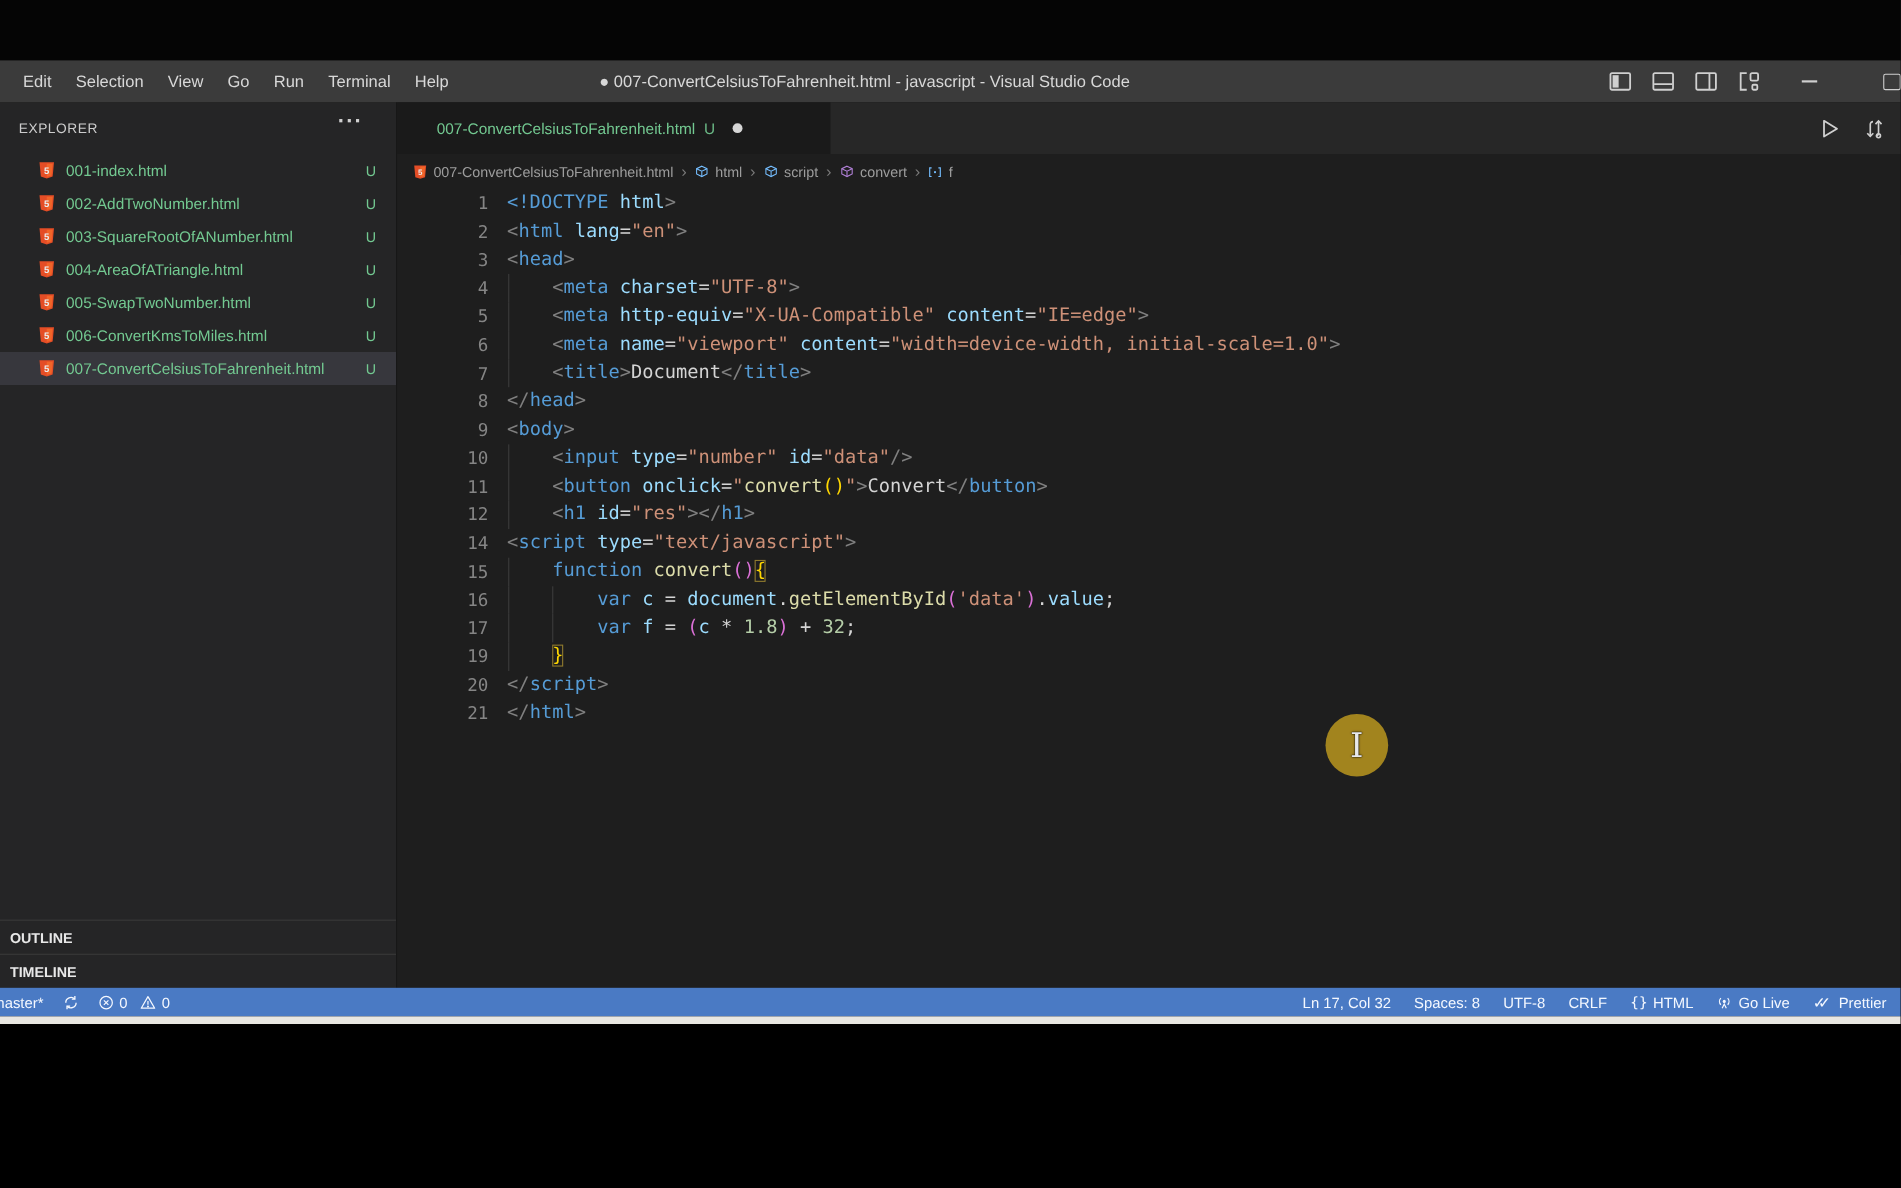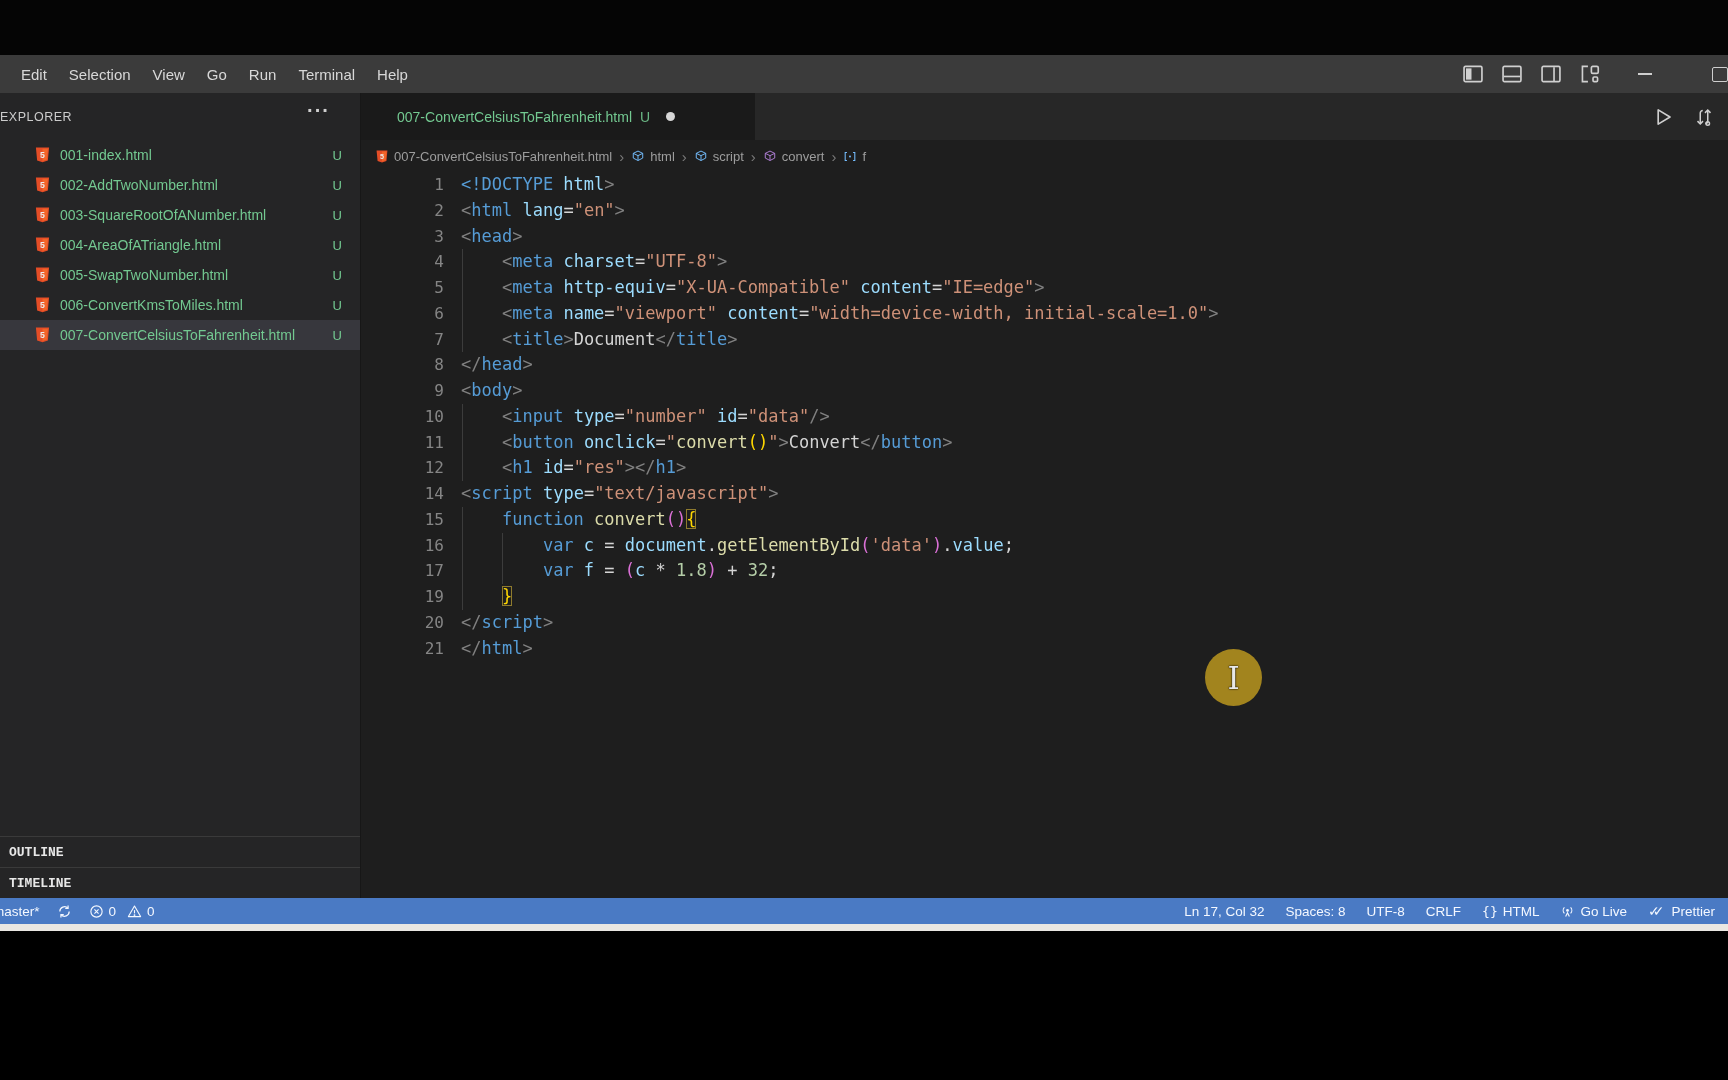--- a/index.html
+++ b/index.html
@@ -12,31 +12,31 @@
             display:flex;align-items:center;color:#d4d4d4;}
   .menus{display:flex;margin-left:10px;}
   .menu-item{padding:0 11px;font-size:15px;color:#d8d8d8;cursor:default;}
   .win-title{position:absolute;left:786px;transform:translateX(-50%);font-size:15px;color:#d8d8d8;white-space:nowrap;}
   .tb-icons{position:absolute;left:1462px;top:0;height:38px;display:flex;align-items:center;gap:17px;}
   .tb-icons .icon{display:flex;align-items:center;}
   .min-dash{position:absolute;left:1638px;top:18px;width:14px;height:2px;background:#cfcfcf;}
   .restore-box{position:absolute;left:1712px;top:12px;width:14px;height:13px;border:1.4px solid #cfcfcf;border-radius:2px;}
   
   .sidebar{position:absolute;top:93px;left:0;width:360px;bottom:33px;background:#252526;border-right:1px solid #171717;}
-  .explorer-header{height:47px;display:flex;align-items:center;font-size:12.5px;
+  .explorer-header{height:47px;display:flex;align-items:center;padding-left:17px;font-size:12.5px;
                    letter-spacing:.5px;color:#cccccc;position:relative;}
   .explorer-actions{position:absolute;right:30px;top:6px;font-size:20px;font-weight:bold;color:#d0d0d0;letter-spacing:1px;}
   .section-header{height:31px;display:flex;align-items:center;padding-left:8px;font-weight:bold;
                   font-size:13px;letter-spacing:.3px;color:#eaeaea;}
   .file-row{height:30px;display:flex;align-items:center;padding:0 18px 0 34px;font-size:14px;color:#73c991;}
   .file-row.selected{background:#37373d;}
   .file-row .ficon{width:17px;height:18px;margin-right:9px;flex:none;position:relative;}
   .file-row .fname{overflow:hidden;text-overflow:ellipsis;white-space:nowrap;max-width:252px;}
   .file-row .fbadge{margin-left:auto;font-size:13px;color:#73c991;}
-  .bottom-sections{position:absolute;bottom:0;left:0;right:0;font-family:Liberation Mono, monospace;}
+  .bottom-sections{position:absolute;bottom:0;left:0;right:0;}
   .panel-header{height:30px;border-top:1px solid #3a3a3a;display:flex;align-items:center;
                 padding-left:9px;font-weight:bold;font-size:13px;color:#e8e8e8;background:#252526;}
   
   .editor{position:absolute;left:361px;top:93px;right:0;bottom:33px;background:#1e1e1e;}
   .tabbar{height:47px;background:#272727;display:flex;align-items:center;position:relative;}
   .tab{width:394px;height:47px;background:#1a1a1a;display:flex;align-items:center;padding:0 12px;
        font-size:14px;color:#73c991;box-sizing:border-box;}
   .tab .ficon{width:16px;height:17px;margin-right:8px;position:relative;flex:none;}
   .tab .tbadge{margin-left:8px;opacity:.9;}
   .tab .dot{width:9px;height:9px;border-radius:50%;background:#d6d6d6;margin-left:16px;}
@@ -84,20 +84,21 @@
   <div class="titlebar">
     <div class="menus">
         <div class="menu-item">Edit</div>
         <div class="menu-item">Selection</div>
         <div class="menu-item">View</div>
         <div class="menu-item">Go</div>
         <div class="menu-item">Run</div>
         <div class="menu-item">Terminal</div>
         <div class="menu-item">Help</div>
       </div>
+    <div class="win-title">● 007-ConvertCelsiusToFahrenheit.html - javascript - Visual Studio Code</div>
     <div class="tb-icons">
       <span class="icon">
         <svg width="22" height="22" viewBox="0 0 16 16">
             <rect x="1.5" y="2.5" width="13" height="11" rx="1" fill="none" stroke="#d0d0d0" stroke-width="1.2"></rect>
             <rect x="2.9" y="3.9" width="4" height="8.2" fill="#d0d0d0"></rect>
           </svg>
       </span>
       <span class="icon">
         <svg width="22" height="22" viewBox="0 0 16 16">
             <rect x="1.5" y="2.5" width="13" height="11" rx="1" fill="none" stroke="#d0d0d0" stroke-width="1.2"></rect>

